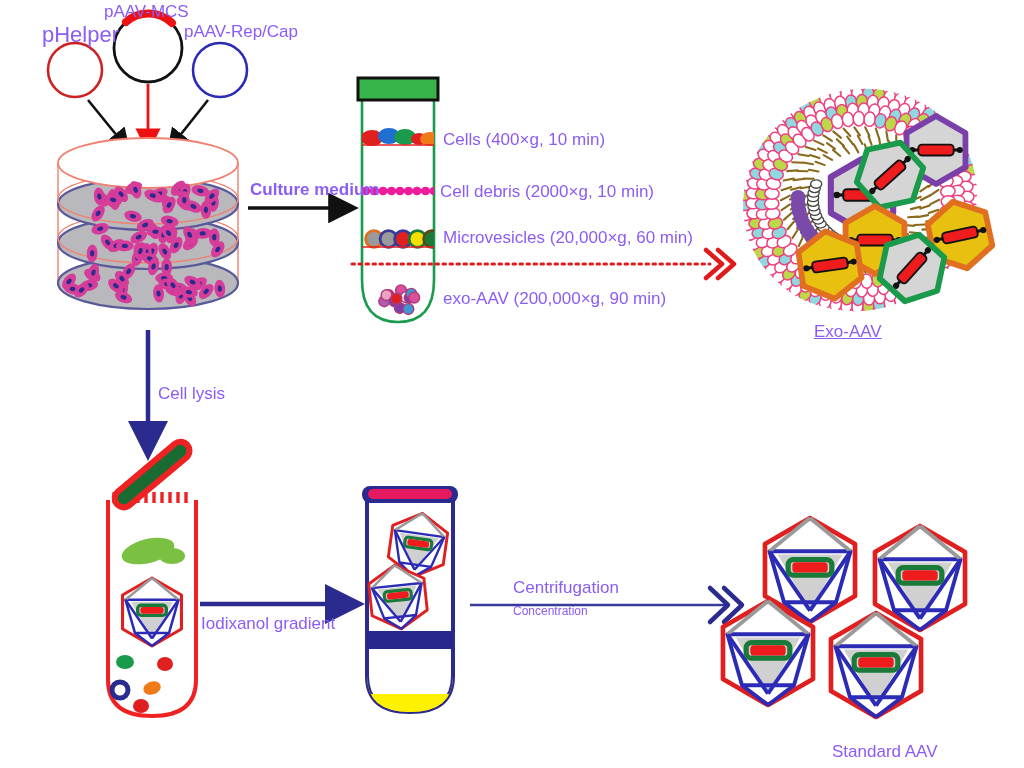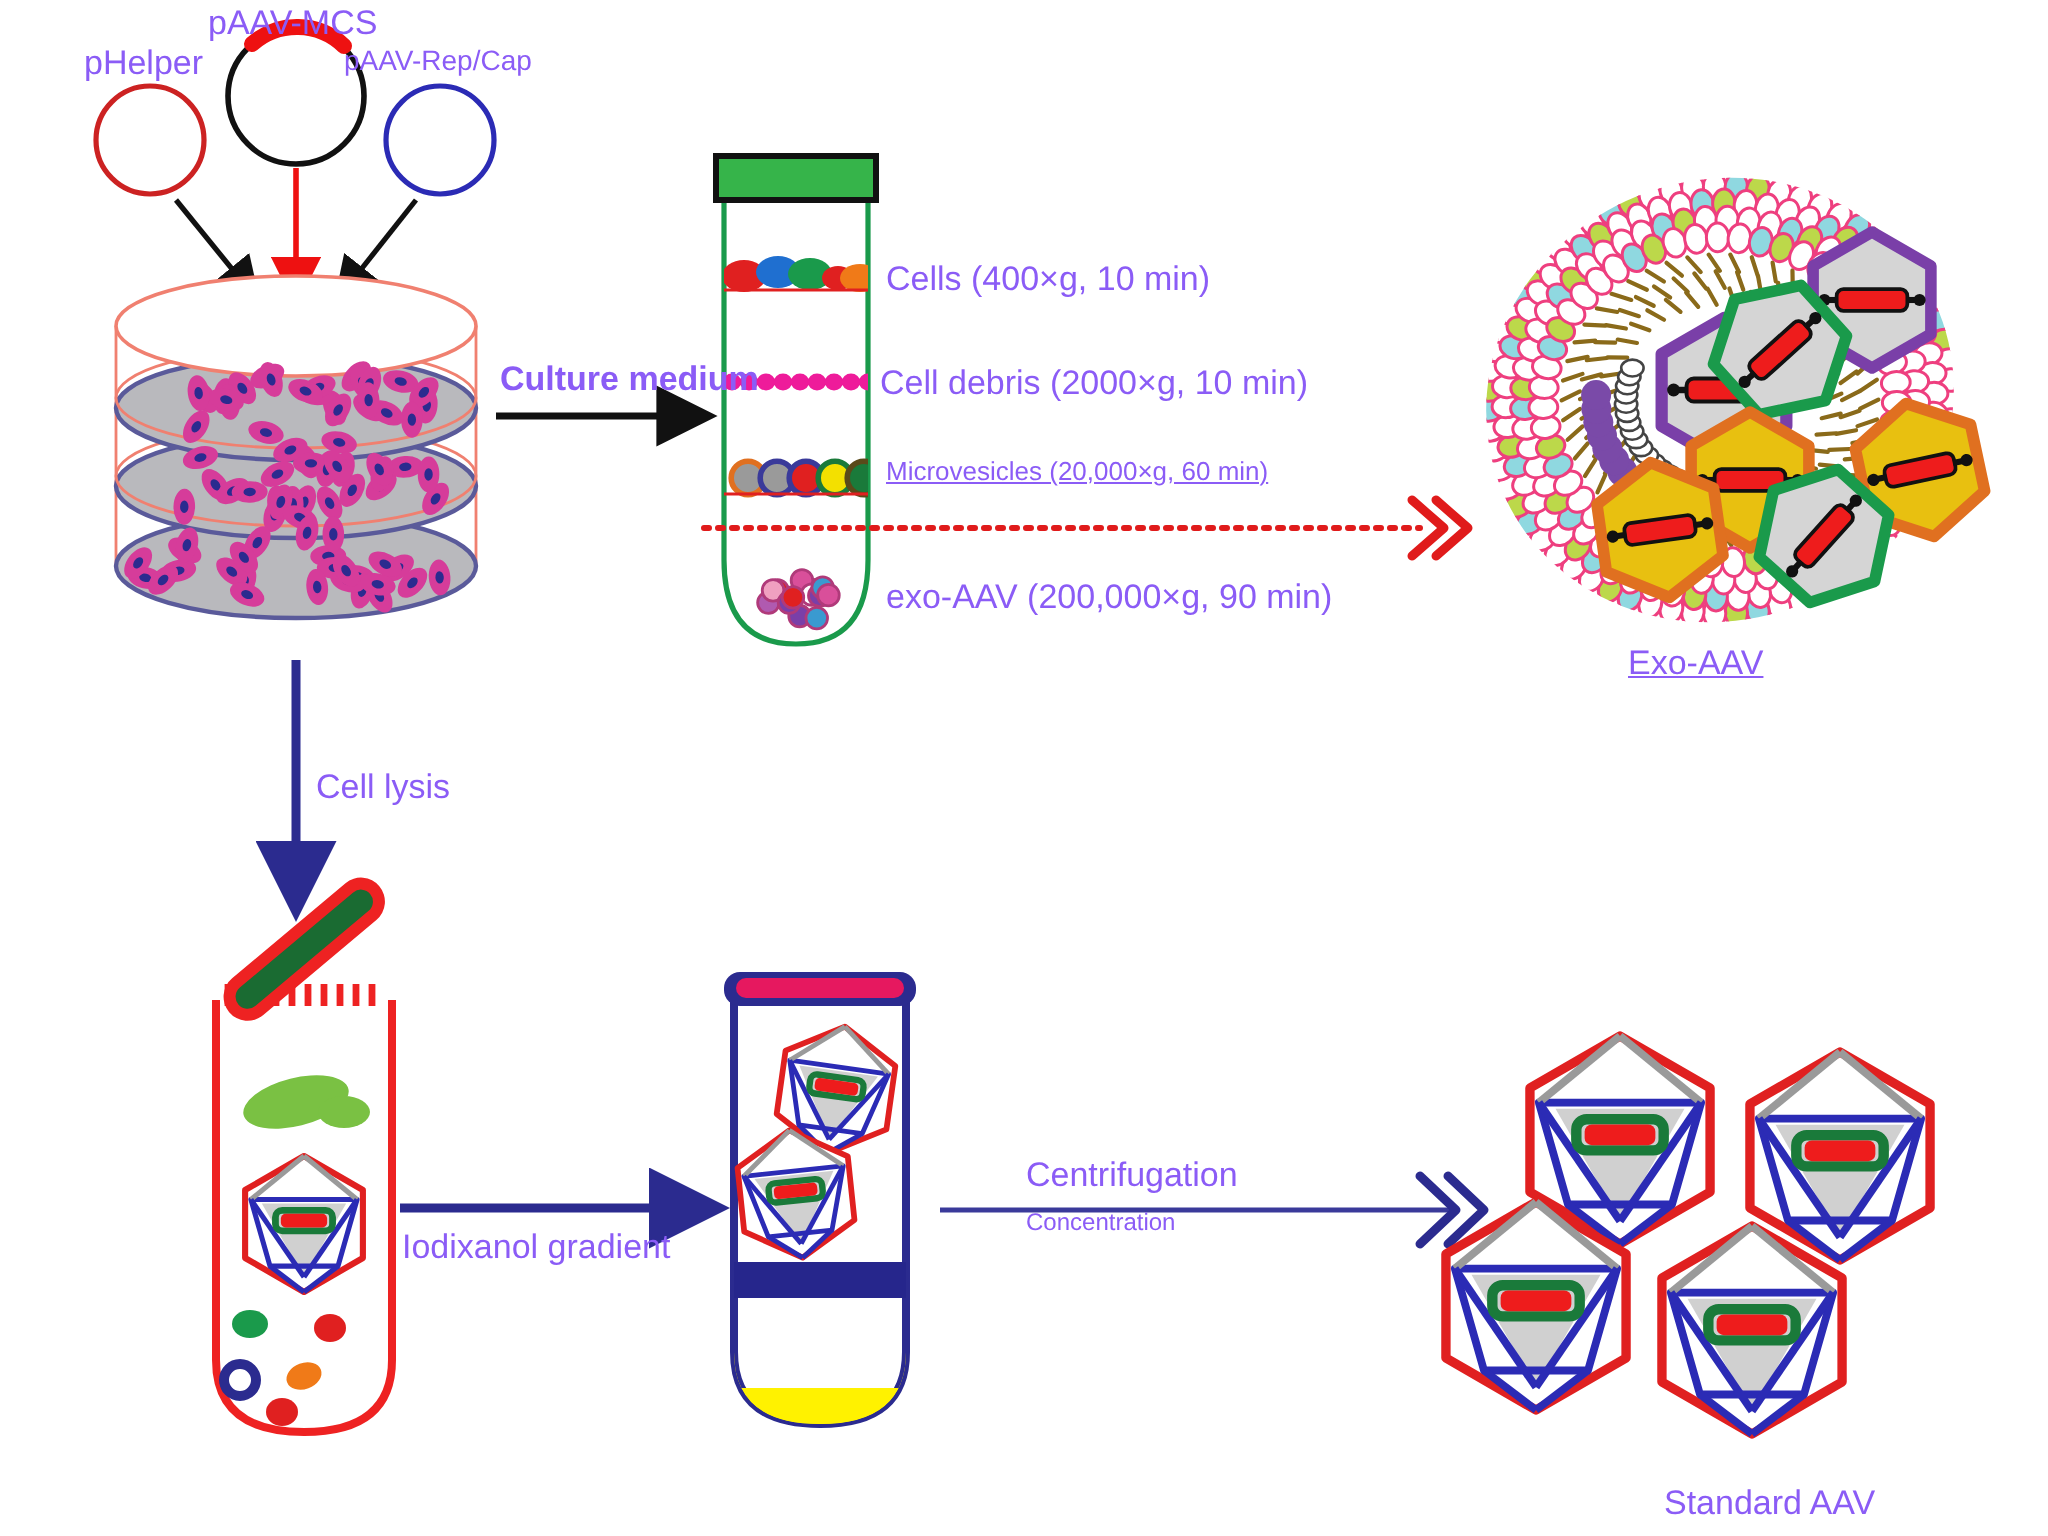--- a/index.html
+++ b/index.html
@@ -886,29 +886,29 @@
           <line x1="835.44" y1="646.28" x2="876" y2="705.56" stroke="#2b2bb5" stroke-width="3.9"></line>
           <line x1="916.56" y1="646.28" x2="876" y2="705.56" stroke="#2b2bb5" stroke-width="3.9"></line>
           <line x1="850" y1="697.24" x2="876" y2="717" stroke="#2b2bb5" stroke-width="3.9"></line>
           <line x1="902" y1="697.24" x2="876" y2="717" stroke="#2b2bb5" stroke-width="3.9"></line>
           <rect x="854.16" y="654.6" width="43.68" height="15.6" rx="5.2" fill="none" stroke="#1a7a3a" stroke-width="5.2"></rect>
           <rect x="858.32" y="657.2" width="35.36" height="10.4" rx="3.6400000000000006" fill="#ee1c1c"></rect>
         </g>
       </g>
 </svg>
 
-<div class="lbl" style="left:42px;top:22px;font-size:17px;">pHelper</div>
+<div class="lbl" style="left:42px;top:22px;font-size:22px;">pHelper</div>
 <div class="lbl" style="left:104px;top:2px;font-size:17px;">pAAV-MCS</div>
-<div class="lbl" style="left:172px;top:22px;font-size:14px;">pAAV-Rep/Cap</div>
+<div class="lbl" style="left:184px;top:22px;font-size:17px;">pAAV-Rep/Cap</div>
 
 <div class="lbl" style="left:250px;top:180px;font-size:17px;font-weight:bold;">Culture medium</div>
 
 <div class="lbl" style="left:443px;top:130px;font-size:17px;">Cells (400×g, 10 min)</div>
 <div class="lbl" style="left:440px;top:182px;font-size:17px;">Cell debris (2000×g, 10 min)</div>
-<div class="lbl" style="left:443px;top:228px;font-size:13px;text-decoration:underline;">Microvesicles (20,000×g, 60 min)</div>
+<div class="lbl" style="left:443px;top:228px;font-size:17px;">Microvesicles (20,000×g, 60 min)</div>
 <div class="lbl" style="left:443px;top:289px;font-size:17px;">exo-AAV (200,000×g, 90 min)</div>
 
 <div class="lbl" style="left:814px;top:322px;font-size:17px;text-decoration:underline;">Exo-AAV</div>
 
 <div class="lbl" style="left:158px;top:384px;font-size:17px;">Cell lysis</div>
 
 <div class="lbl" style="left:201px;top:578px;font-size:17px;margin-top:36px;">Iodixanol gradient</div>
 
 <div class="lbl" style="left:513px;top:578px;font-size:17px;">Centrifugation</div>
 <div class="lbl" style="left:513px;top:604px;font-size:12px;">Concentration</div>

